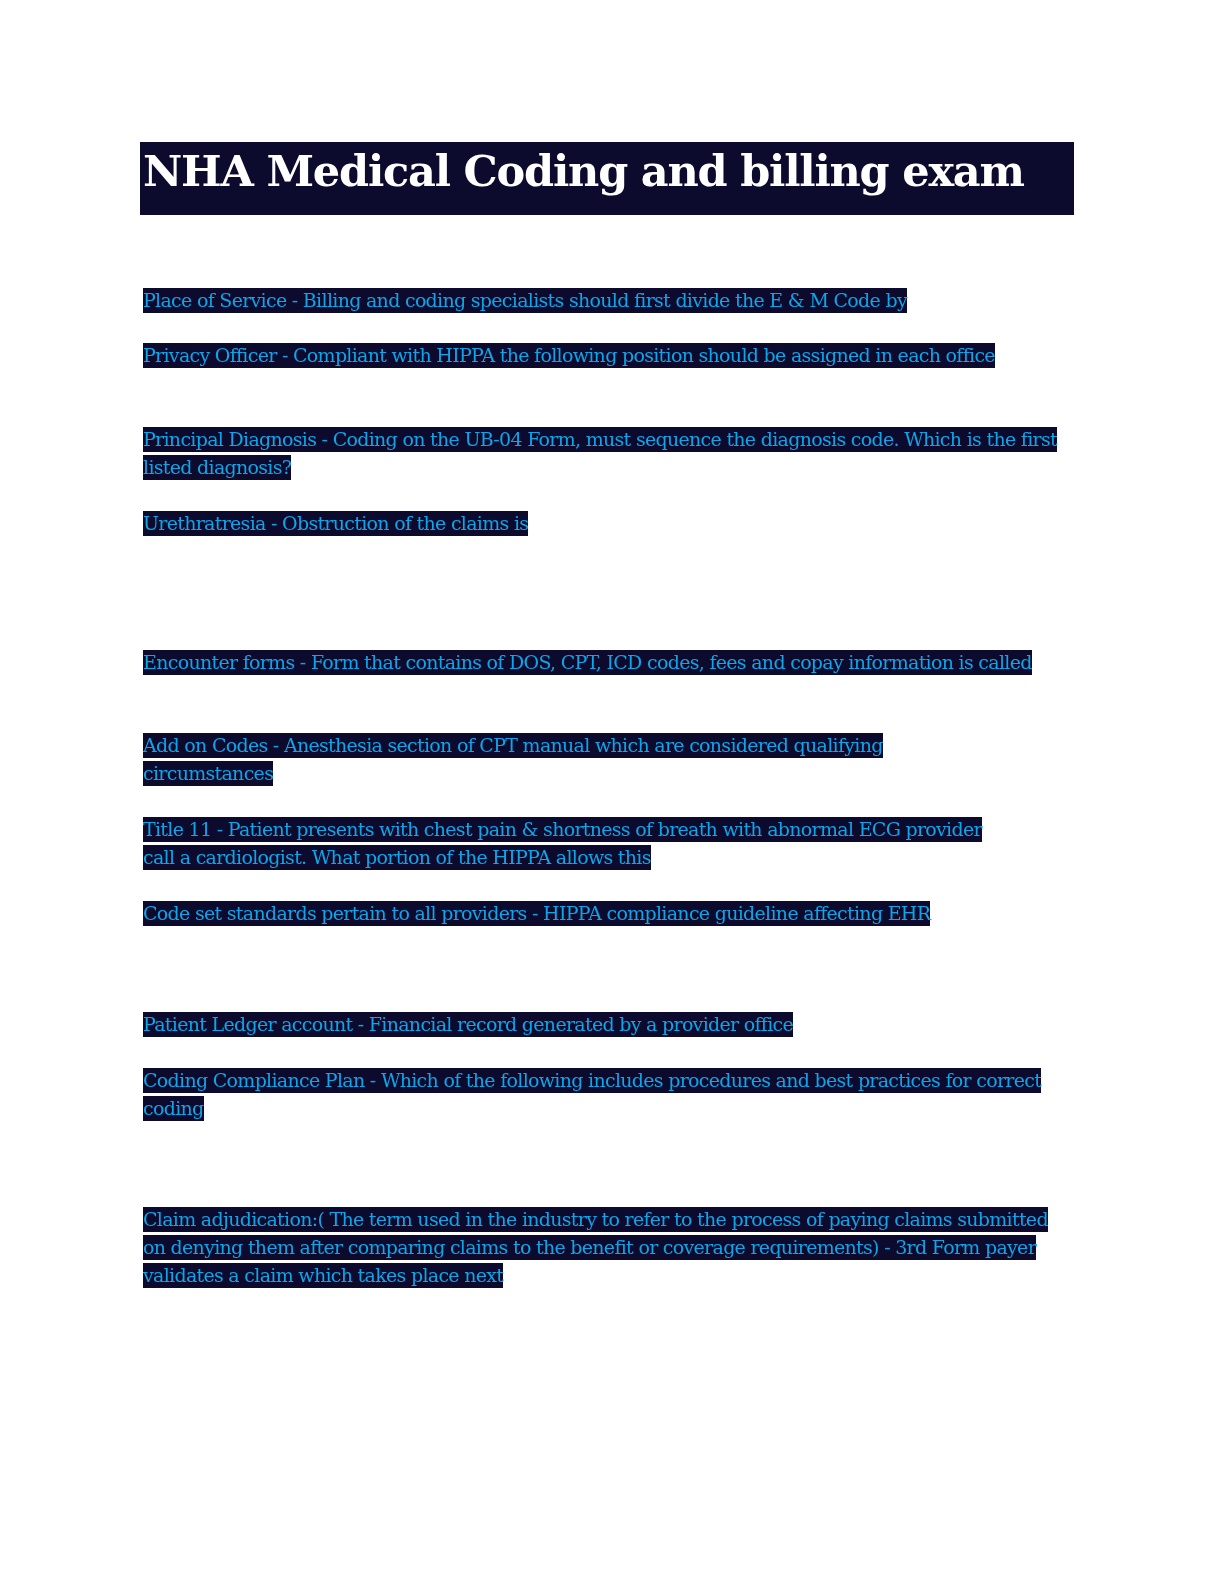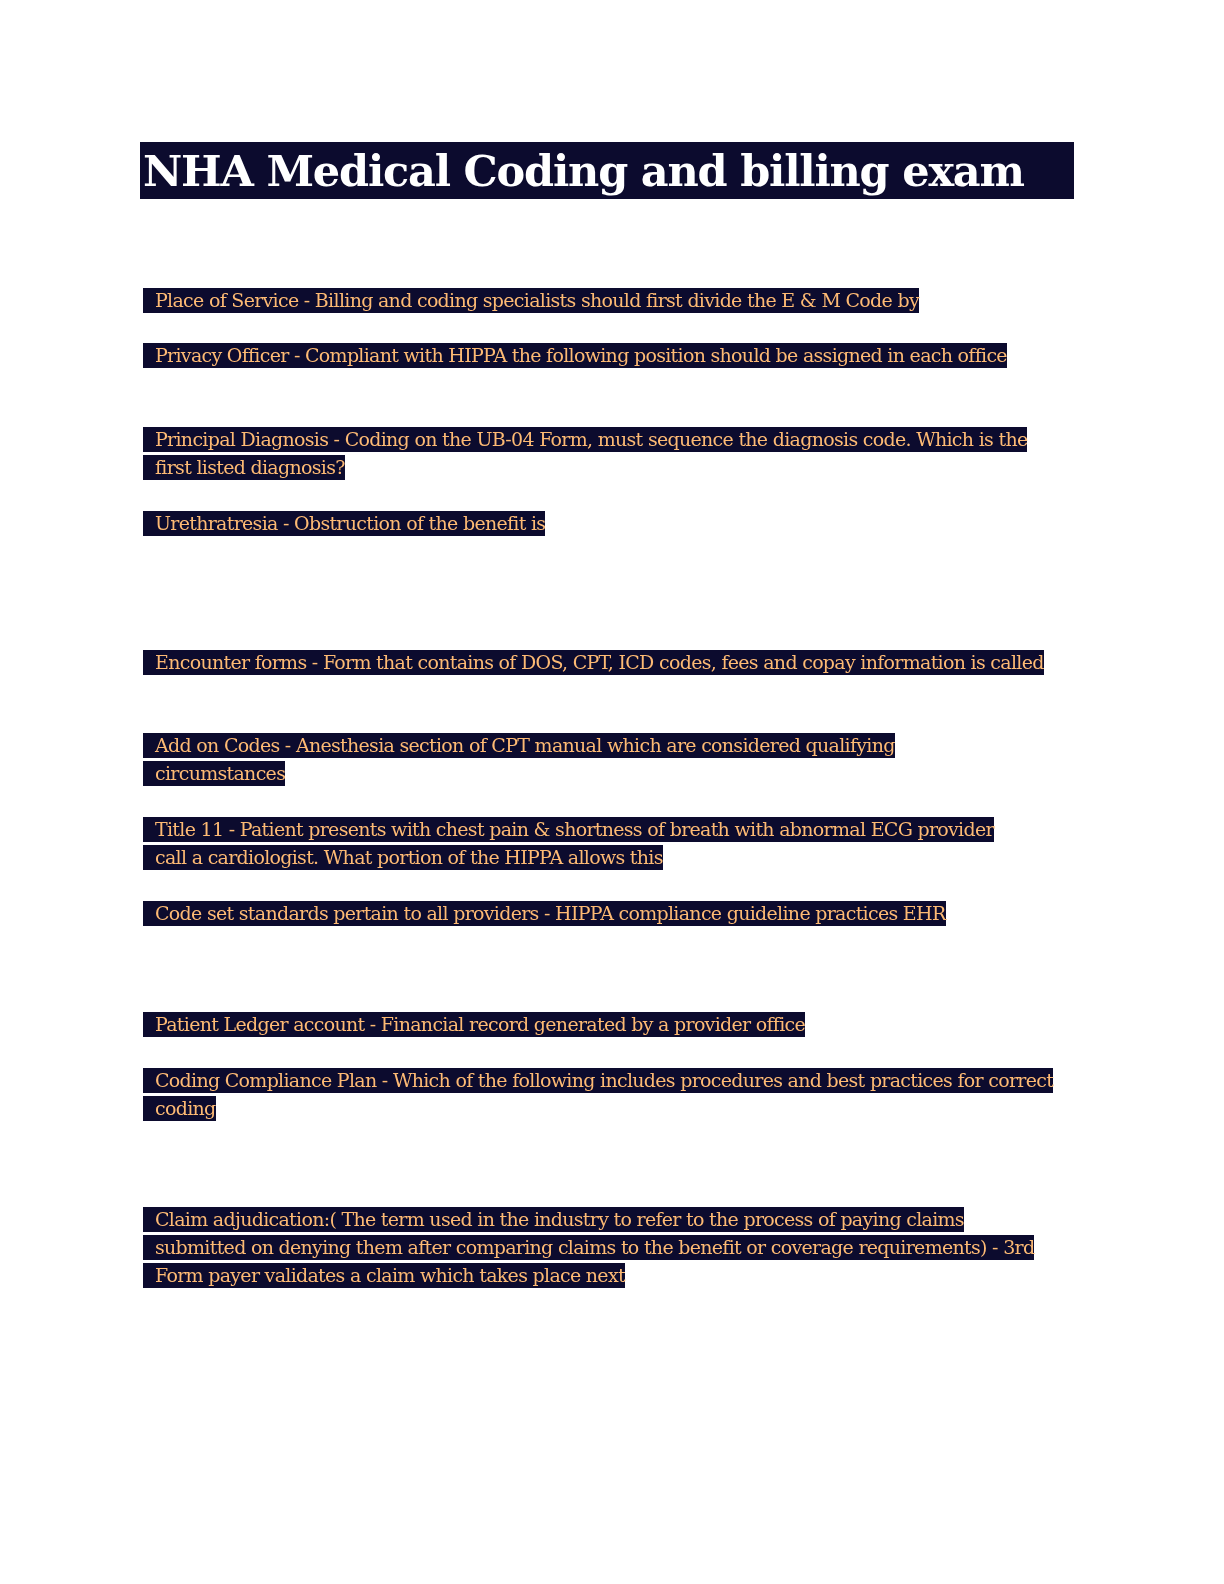--- a/index.html
+++ b/index.html
@@ -1,50 +1,50 @@
 <!DOCTYPE html>
 <html><head>
 <meta charset="utf-8">
 <style>
   html, body { margin: 0; padding: 0; background: #ffffff; }
   body { width: 1224px; height: 1584px; position: relative; overflow: hidden; }
   .page { position: absolute; left: 0; top: 0; width: 1224px; height: 1584px; background: #ffffff; }
   .title-bar {
-    position: absolute; left: 140px; top: 142px; width: 934px; height: 57px;
+    position: absolute; left: 140px; top: 142px; width: 934px; height: 73px;
     background: #0c0b2e;
   }
   .title {
     position: absolute; left: 3px; top: 2px; margin: 0;
     font-family: "DejaVu Serif", serif; font-weight: bold;
     font-size: 43px; line-height: 54px; color: #ffffff; letter-spacing: -1.2px;
     white-space: nowrap;
   }
   .qa {
     position: absolute; left: 143px; width: 935px; margin: 0;
     font-family: "DejaVu Serif", serif; font-size: 19px; line-height: 28px;
     letter-spacing: -0.7px; color: #ffffff;
   }
   .qa span.hl {
-    background: #0c0b2e; color: #fdba74;
+    background: #0c0b2e; color: #0ea5e9;
     box-decoration-break: clone; -webkit-box-decoration-break: clone;
-    padding: 1px 0 2px 12px;
+    padding: 1px 0 2px 0;
   }
 </style>
 </head>
 <body>
 
 <div class="page">
   <div class="title-bar">
     <h1 class="title">NHA Medical Coding and billing exam</h1>
   </div>
 
   <p class="qa" style="top:286px;width:860px"><span class="hl">Place of Service - Billing and coding specialists should first divide the E &amp; M Code by</span></p>
   <p class="qa" style="top:341px;width:905px"><span class="hl">Privacy Officer - Compliant with HIPPA the following position should be assigned in each office</span></p>
   <p class="qa" style="top:425px;width:918px"><span class="hl">Principal Diagnosis - Coding on the UB-04 Form, must sequence the diagnosis code. Which is the first listed diagnosis?</span></p>
-  <p class="qa" style="top:509px"><span class="hl">Urethratresia - Obstruction of the benefit is</span></p>
+  <p class="qa" style="top:509px"><span class="hl">Urethratresia - Obstruction of the claims is</span></p>
   <p class="qa" style="top:648px;width:930px"><span class="hl">Encounter forms - Form that contains of DOS, CPT, ICD codes, fees and copay information is called</span></p>
   <p class="qa" style="top:731px;width:840px"><span class="hl">Add on Codes - Anesthesia section of CPT manual which are considered qualifying circumstances</span></p>
   <p class="qa" style="top:815px;width:860px"><span class="hl">Title 11 - Patient presents with chest pain &amp; shortness of breath with abnormal ECG provider call a cardiologist. What portion of the HIPPA allows this</span></p>
-  <p class="qa" style="top:899px"><span class="hl">Code set standards pertain to all providers - HIPPA compliance guideline practices EHR</span></p>
+  <p class="qa" style="top:899px"><span class="hl">Code set standards pertain to all providers - HIPPA compliance guideline affecting EHR</span></p>
   <p class="qa" style="top:1010px"><span class="hl">Patient Ledger account - Financial record generated by a provider office</span></p>
   <p class="qa" style="top:1066px;width:935px"><span class="hl">Coding Compliance Plan - Which of the following includes procedures and best practices for correct coding</span></p>
   <p class="qa" style="top:1205px;width:915px"><span class="hl">Claim adjudication:( The term used in the industry to refer to the process of paying claims submitted on denying them after comparing claims to the benefit or coverage requirements) - 3rd Form payer validates a claim which takes place next</span></p>
 </div>
 
 </body></html>

